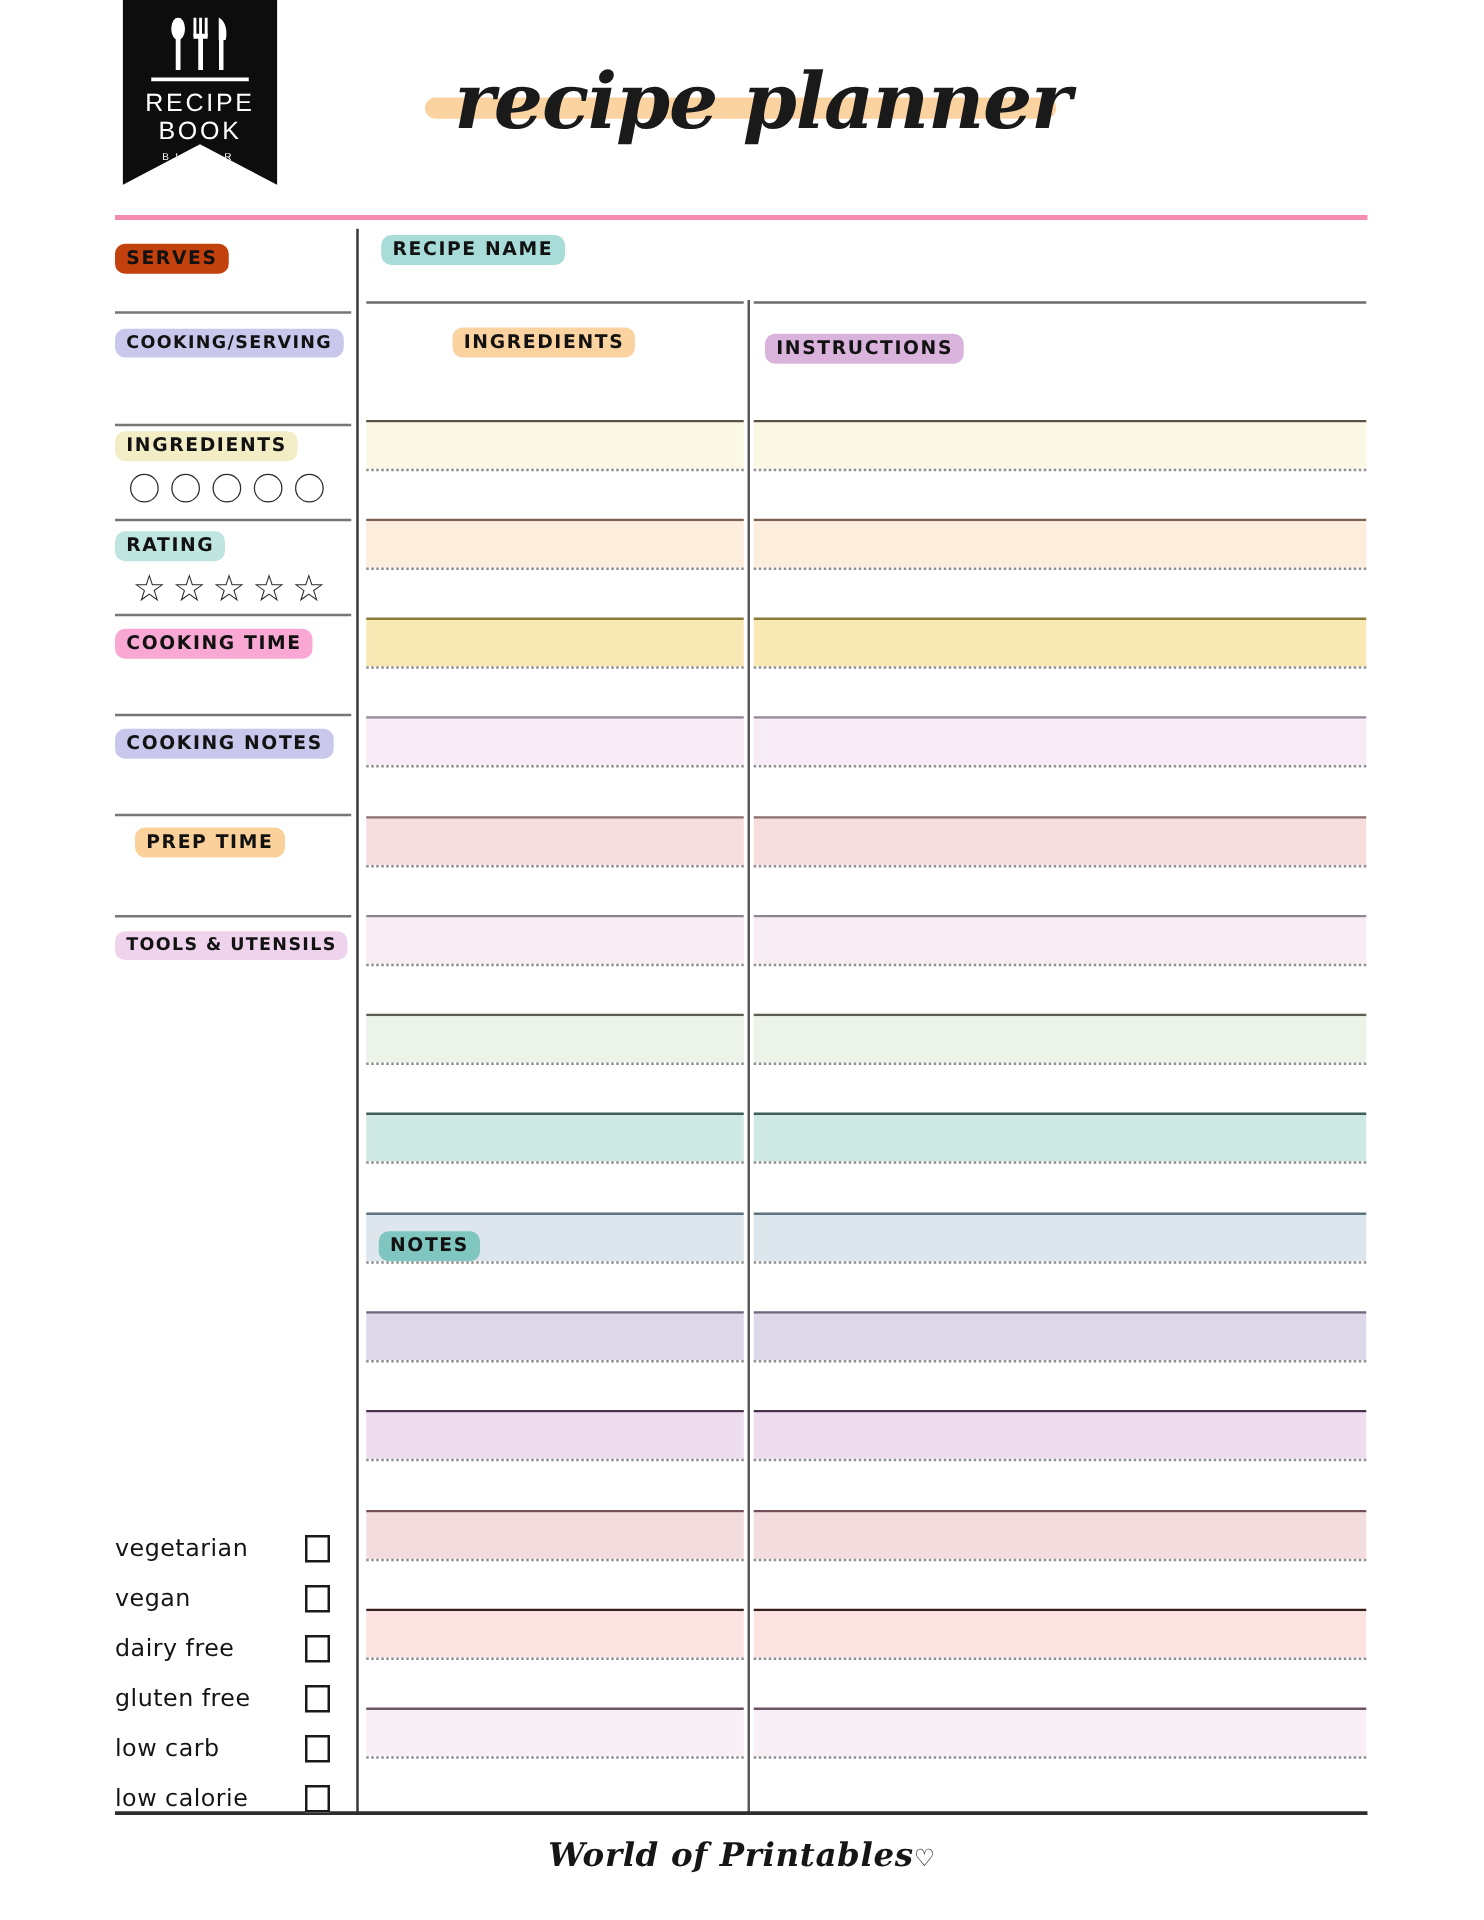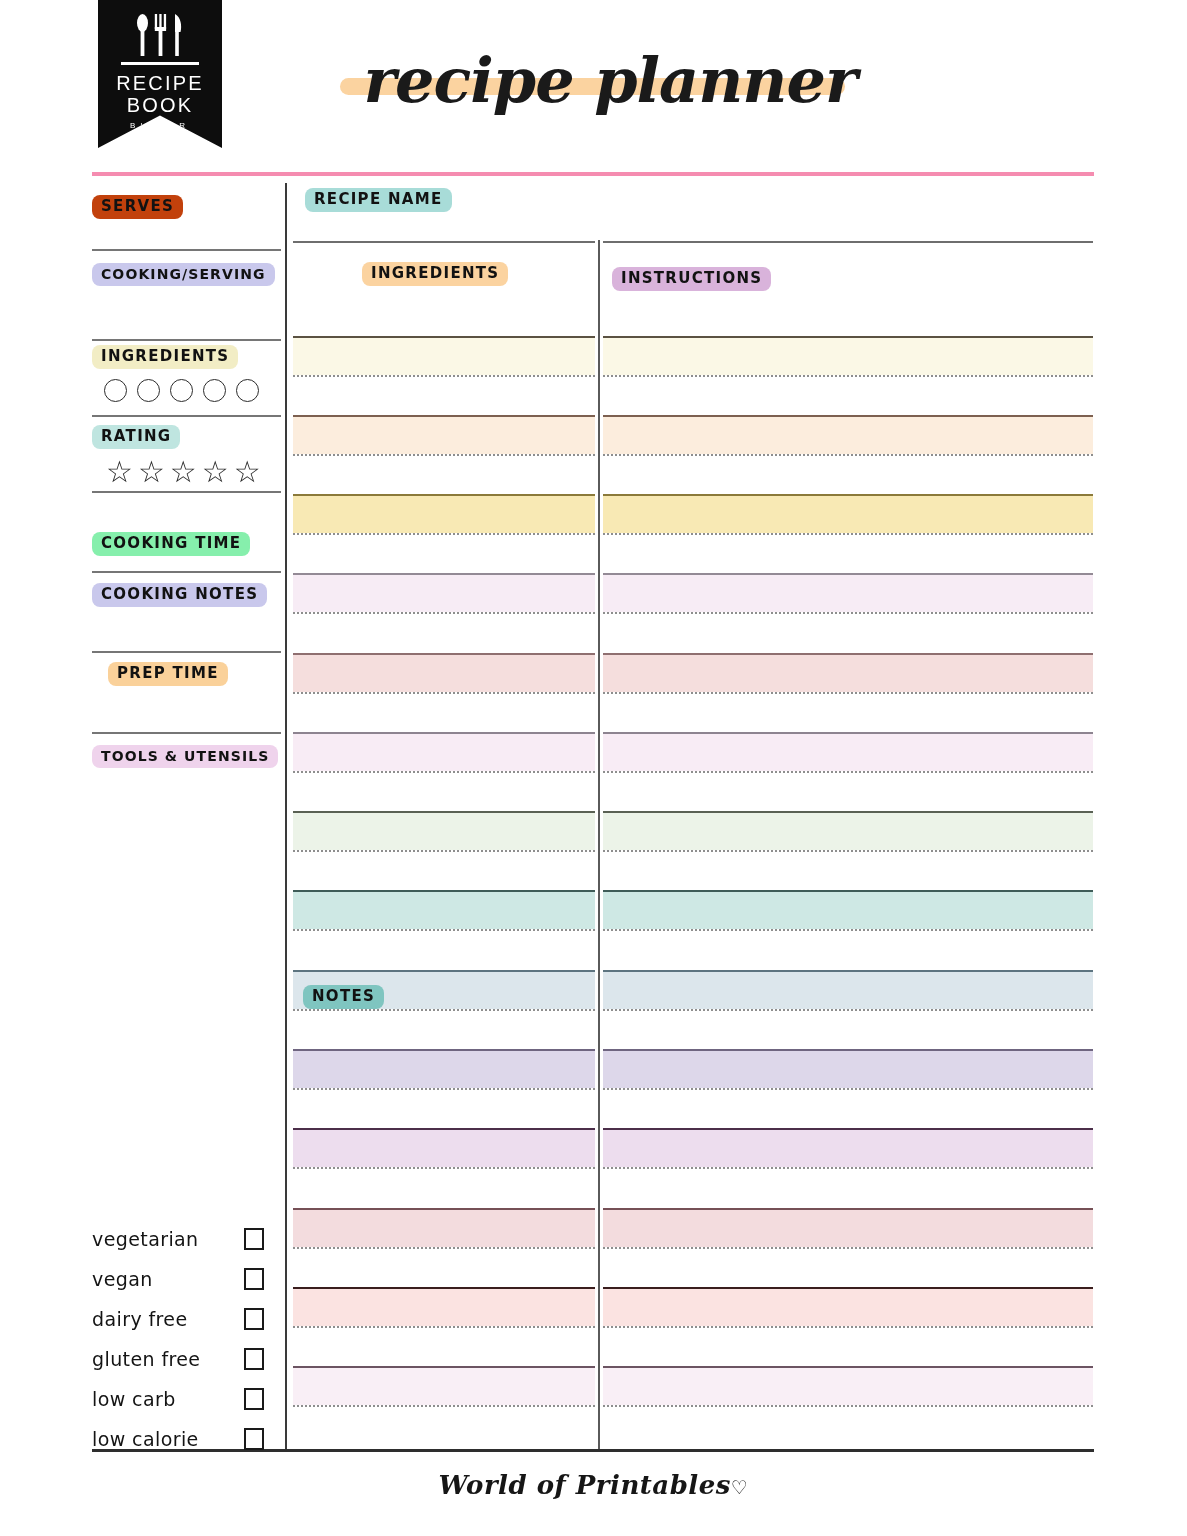--- a/index.html
+++ b/index.html
@@ -349,21 +349,21 @@
         <span class="star">☆</span>
         <span class="star">☆</span>
         <span class="star">☆</span>
         <span class="star">☆</span>
         <span class="star">☆</span>
       </div>
     </div>
     <div class="lrule" style="top:308px;"></div>
 
     <div class="lcell" style="top:320px;">
-      <span class="tag" style="background: #86efac; margin-top: 29px;">COOKING TIME</span>
+      <span class="tag" style="background: #f9a8d4;">COOKING TIME</span>
     </div>
     <div class="lrule" style="top:388px;"></div>
 
     <div class="lcell" style="top:400px;">
       <span class="tag" style="background: rgb(201, 200, 236);">COOKING NOTES</span>
     </div>
     <div class="lrule" style="top:468px;"></div>
 
     <div class="lcell" style="top:479px;padding-left:16px;">
       <span class="tag" style="background: rgb(250, 209, 154);">PREP TIME</span>

